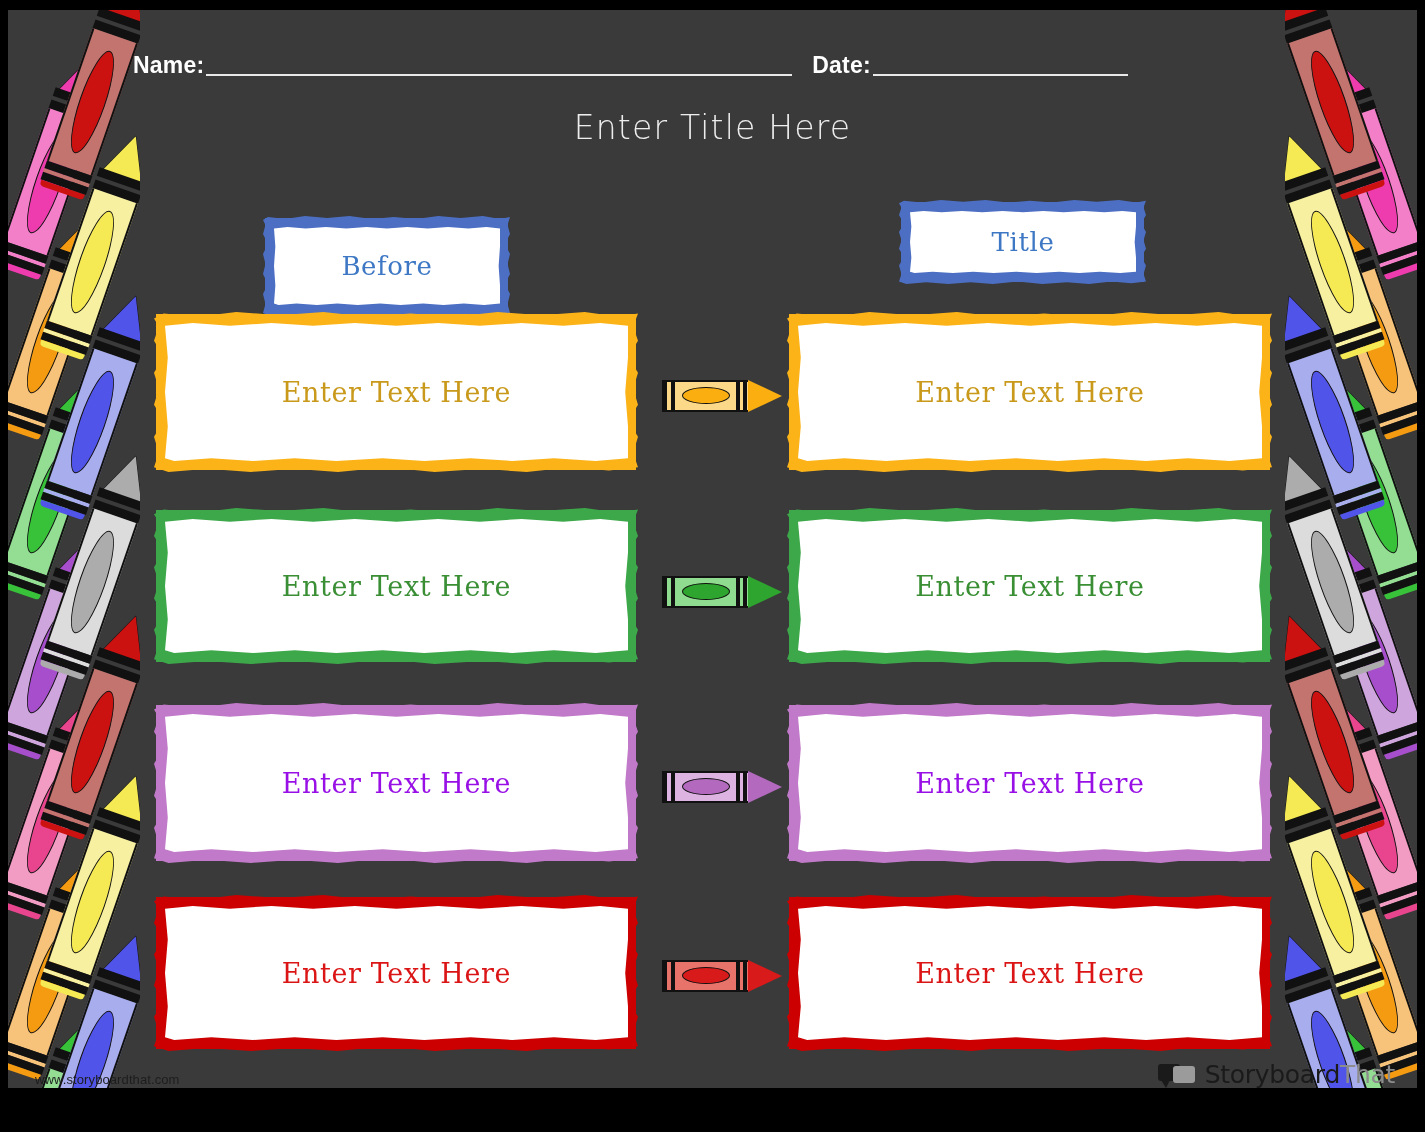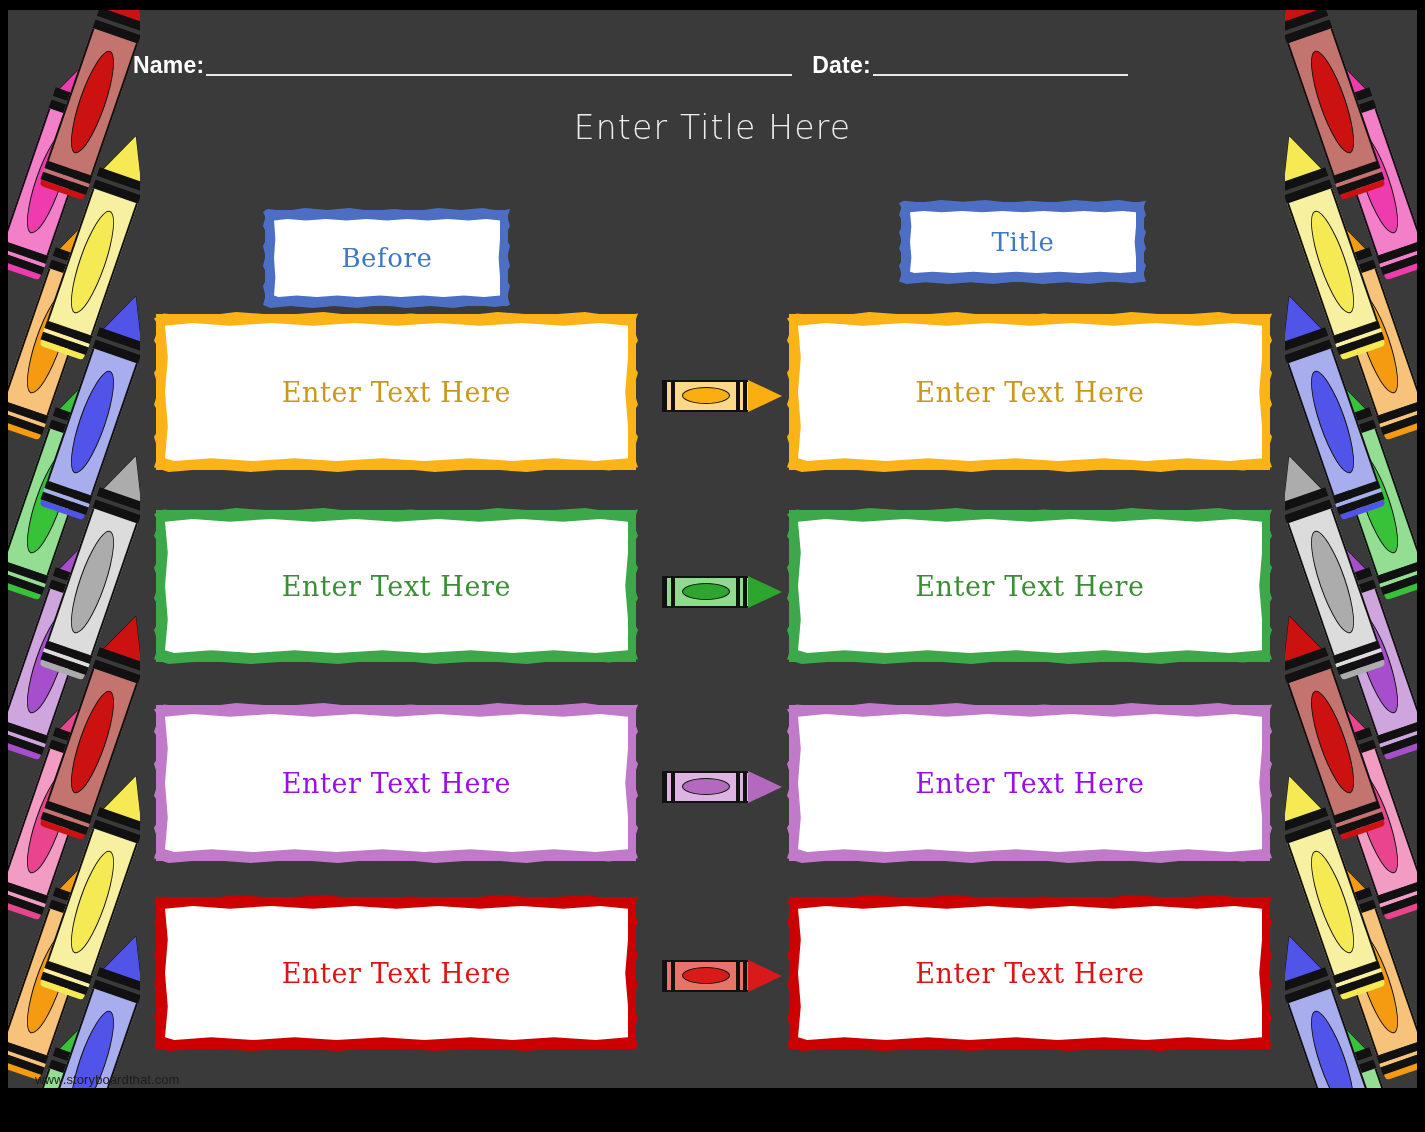--- a/index.html
+++ b/index.html
@@ -175,21 +175,21 @@
     color:var(--tx);
     letter-spacing:.6px;
     white-space:nowrap;
   }
 
   
   .hdrbox { --bd:#4C6FC4; --tx:#3E78C4; }
   .hdrbox .inner { min-height:62px; }
   .hdrbox .inner span { font-size:26px; }
 
-  #before-box { left:257px; top:200px; width:243px; height:96px; }
+  #before-box { left:257px; top:208px; width:243px; height:96px; }
   #after-box  { left:893px; top:192px; width:243px; height:80px; }
 
   
   .rowbox .inner { min-height:128px; }
   .rowbox .inner span { font-size:27px; }
 
   .left-box  { left:148px; width:480px; }
   .right-box { left:781px; width:481px; }
 
   .row1 { top:304px; height:156px; --bd:#FBB318; --tx:#C9991B; }
@@ -742,15 +742,22 @@
       <div class="cr-label"></div>
       <div class="cr-tip"></div>
     </div>
     <div class="rough rowbox right-box row4">
       <div class="inner">
         <span>Enter Text Here</span>
       </div>
     </div>
 
     <div id="site-url">www.storyboardthat.com</div>
+    <div id="logo">
+      <span class="bubbles">
+        <span class="b1"></span>
+          <span class="b2"></span>
+      </span>
+      <span class="txt"><span>Storyboard</span><span class="that">That</span></span>
+    </div>
 
   </div>
 </div>
 
 </body></html>

